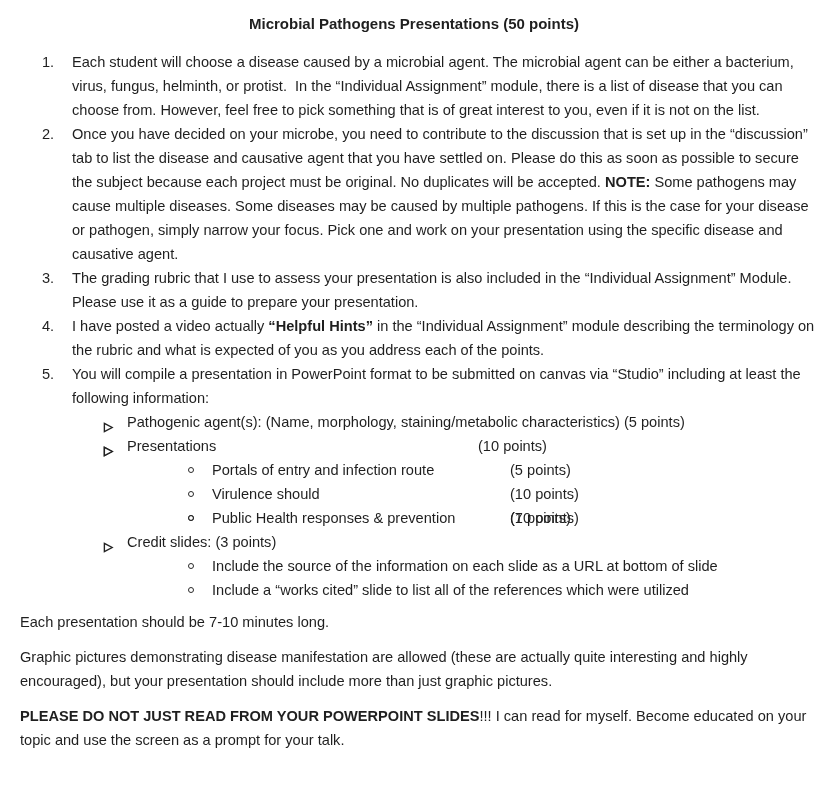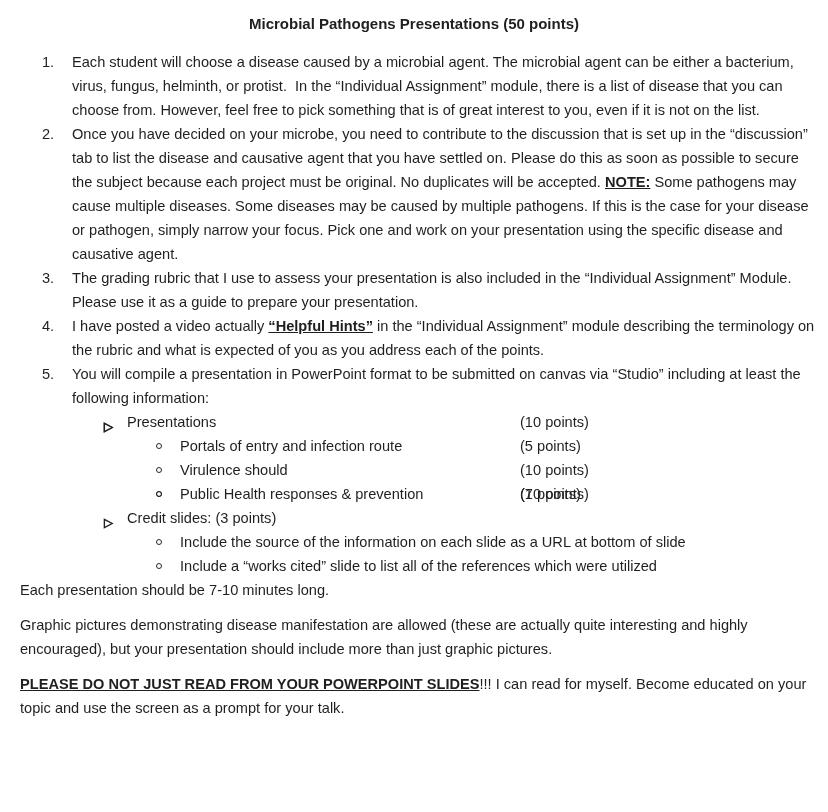--- a/index.html
+++ b/index.html
@@ -19,36 +19,36 @@
     font-weight: 700;
     text-align: center;
     padding-top: 14px;
     font-size: 15px;
     line-height: 20px;
   }
   .list { margin-top: 16px; }
   .num-item { position: relative; padding: 0 6px 0 72px; }
   .num-item .num { position: absolute; left: 42px; top: 0; }
   .txt { white-space: pre-wrap; }
-  b, .bold { font-weight: 700; text-decoration: underline; }
+  b, .bold { font-weight: 700; }
   .arrow-item { position: relative; padding-left: 127px; padding-right: 6px; }
-  .circle-item { position: relative; padding-left: 180px; padding-right: 6px; }
+  .circle-item { position: relative; padding-left: 180px; padding-right: 6px; margin-left: 32px; }
   .arrow-icon {
     position: absolute; left: 103px; top: 6px;
     width: 11px; height: 11px; display: inline-block;
   }
   .circle-icon {
     position: absolute; left: 156px; top: 9px;
     width: 6px; height: 6px;
     border: 1.4px solid #2a2a2a; border-radius: 50%;
     display: inline-block;
   }
-  .pts { position: absolute; left: 520px; top: 0; white-space: pre; }
+  .pts { position: absolute; left: 478px; top: 0; white-space: pre; }
   .para { margin: 11px 14px 0 20px; }
-  .para.first { margin-top: 0; }
+  .para.first { margin-top: 8px; }
 </style>
 </head>
 <body>
 
 <div class="page">
 
   <div class="title">Microbial Pathogens Presentations (50 points)</div>
 
   <div class="list">
 
@@ -65,20 +65,26 @@
     </div>
 
     <div class="num-item">
       <span class="num">4.</span><span class="txt">I have posted a video actually </span><b class="txt">“Helpful Hints”</b><span class="txt"> in the “Individual Assignment” module describing the terminology on the rubric and what is expected of you as you address each of the points.</span>
     </div>
 
     <div class="num-item">
       <span class="num">5.</span><span class="txt">You will compile a presentation in PowerPoint format to be submitted on canvas via “Studio” including at least the following information:</span>
     </div>
 
+    <div class="arrow-item">
+      <span class="arrow-icon"><svg viewBox="0 0 12 12" width="11" height="11">
+            <path d="M1.5 1.5 L10 6 L1.5 10.5 Z" fill="#ffffff" stroke="#222222" stroke-width="1.5"></path>
+          </svg></span>
+      <span class="txt">Pathogenic agent(s): (Name, morphology, staining/metabolic characteristics) (5 points)</span>
+    </div>
 
     <div class="arrow-item">
       <span class="arrow-icon"><svg viewBox="0 0 12 12" width="11" height="11">
             <path d="M1.5 1.5 L10 6 L1.5 10.5 Z" fill="#ffffff" stroke="#222222" stroke-width="1.5"></path>
           </svg></span>
       <span class="pts">(10 points)</span>
     </div>
 
     <div class="arrow-item">
       <span class="arrow-icon"><svg viewBox="0 0 12 12" width="11" height="11">

